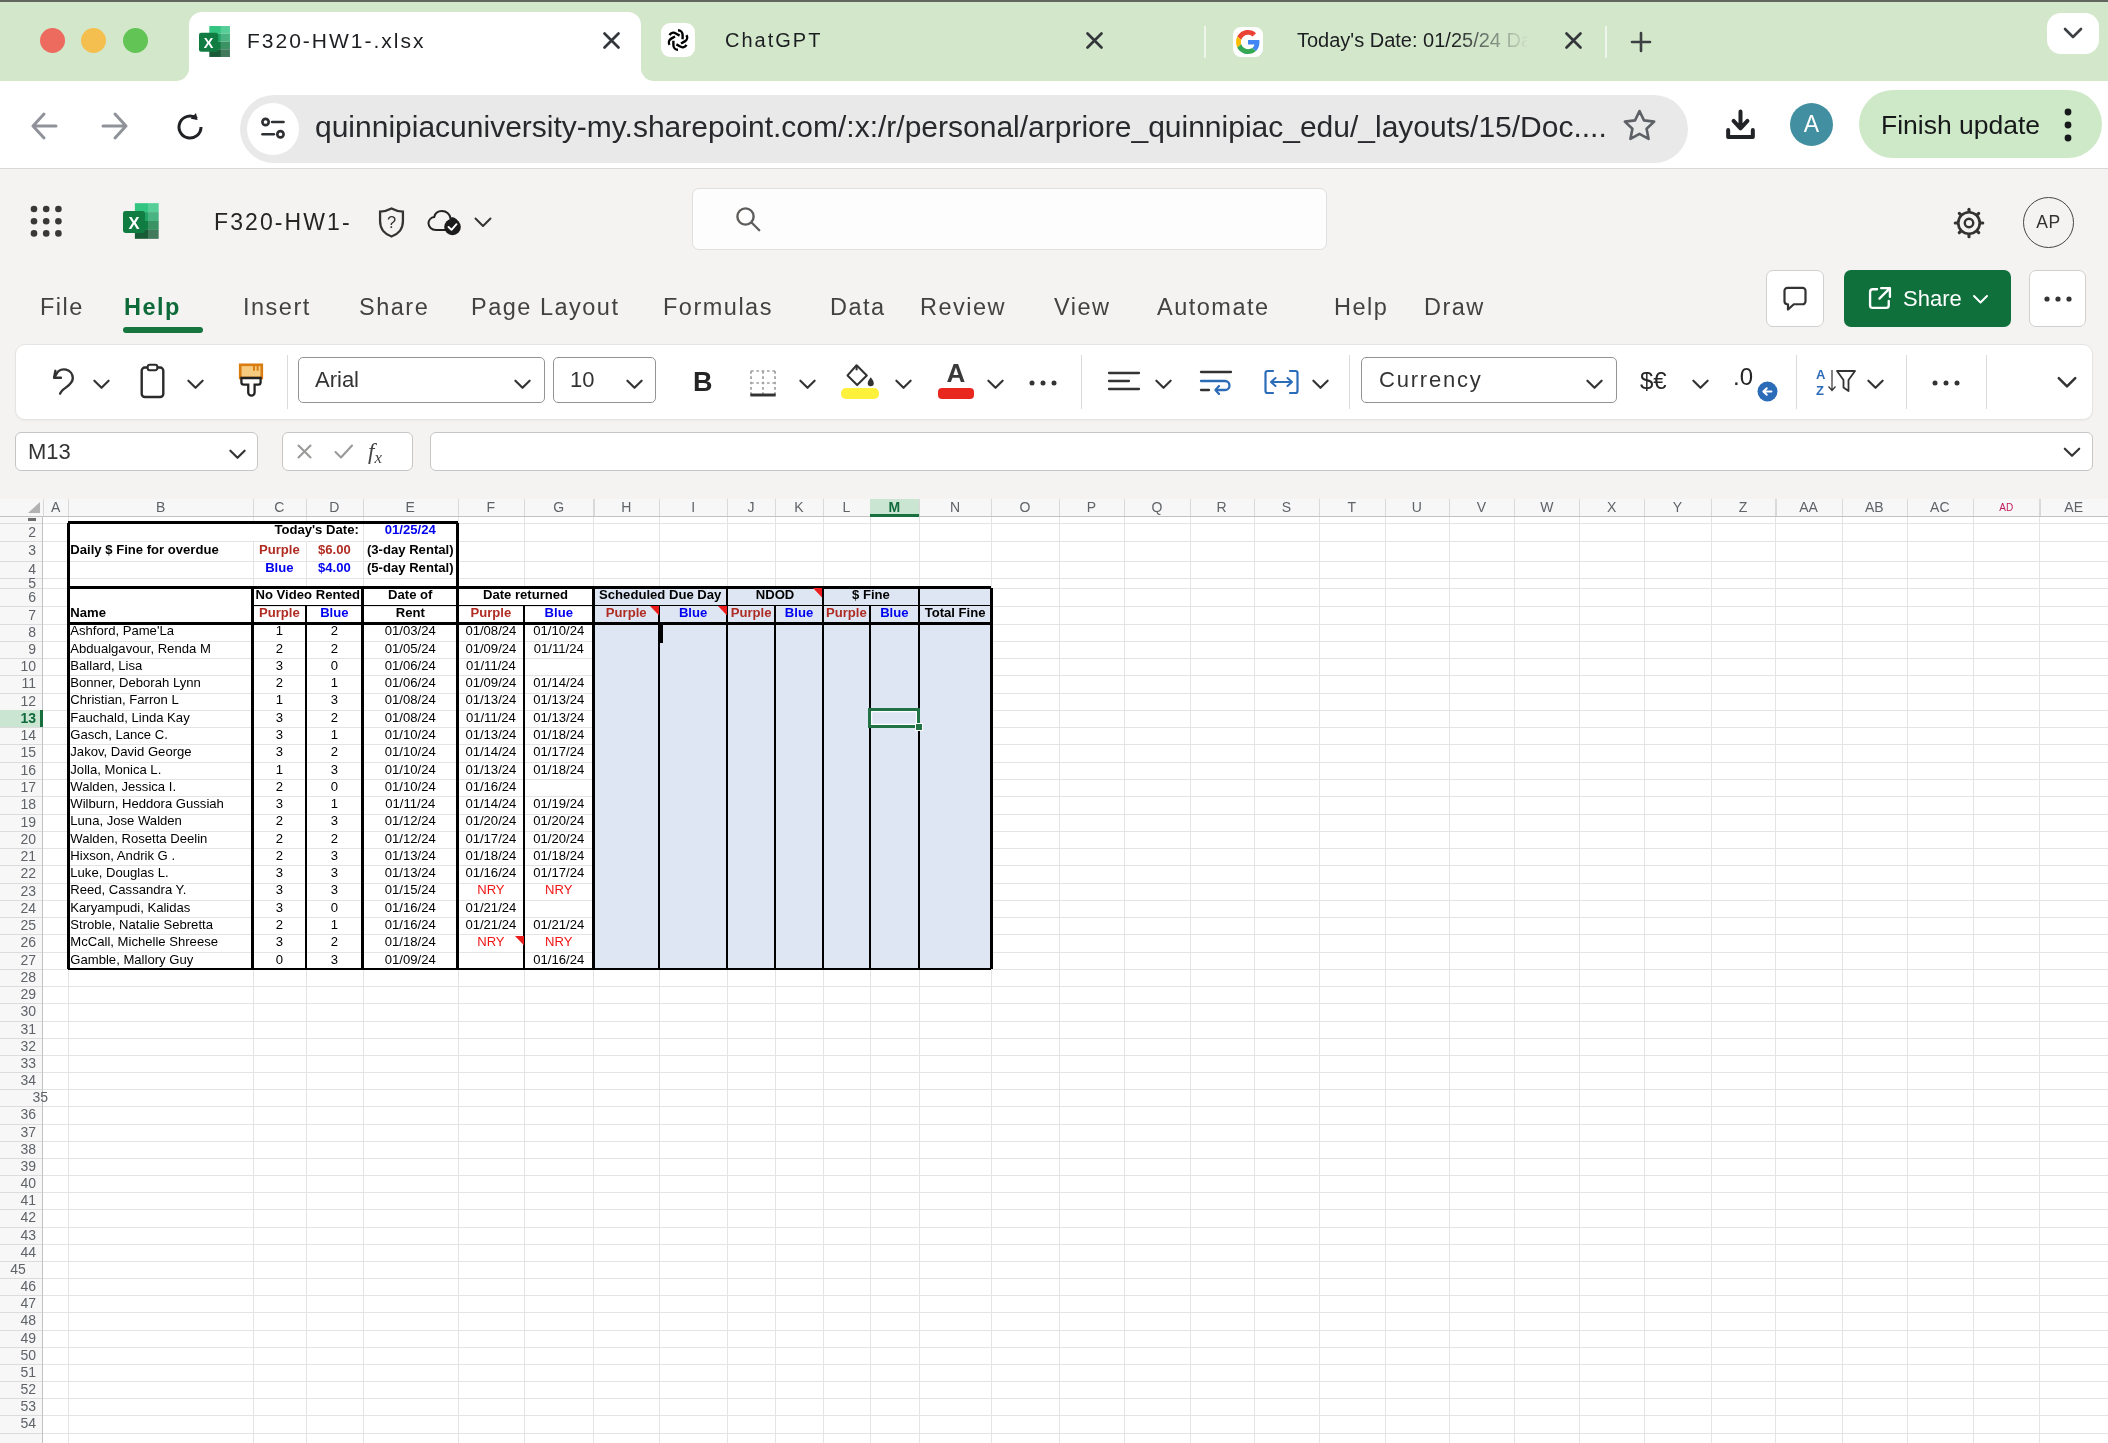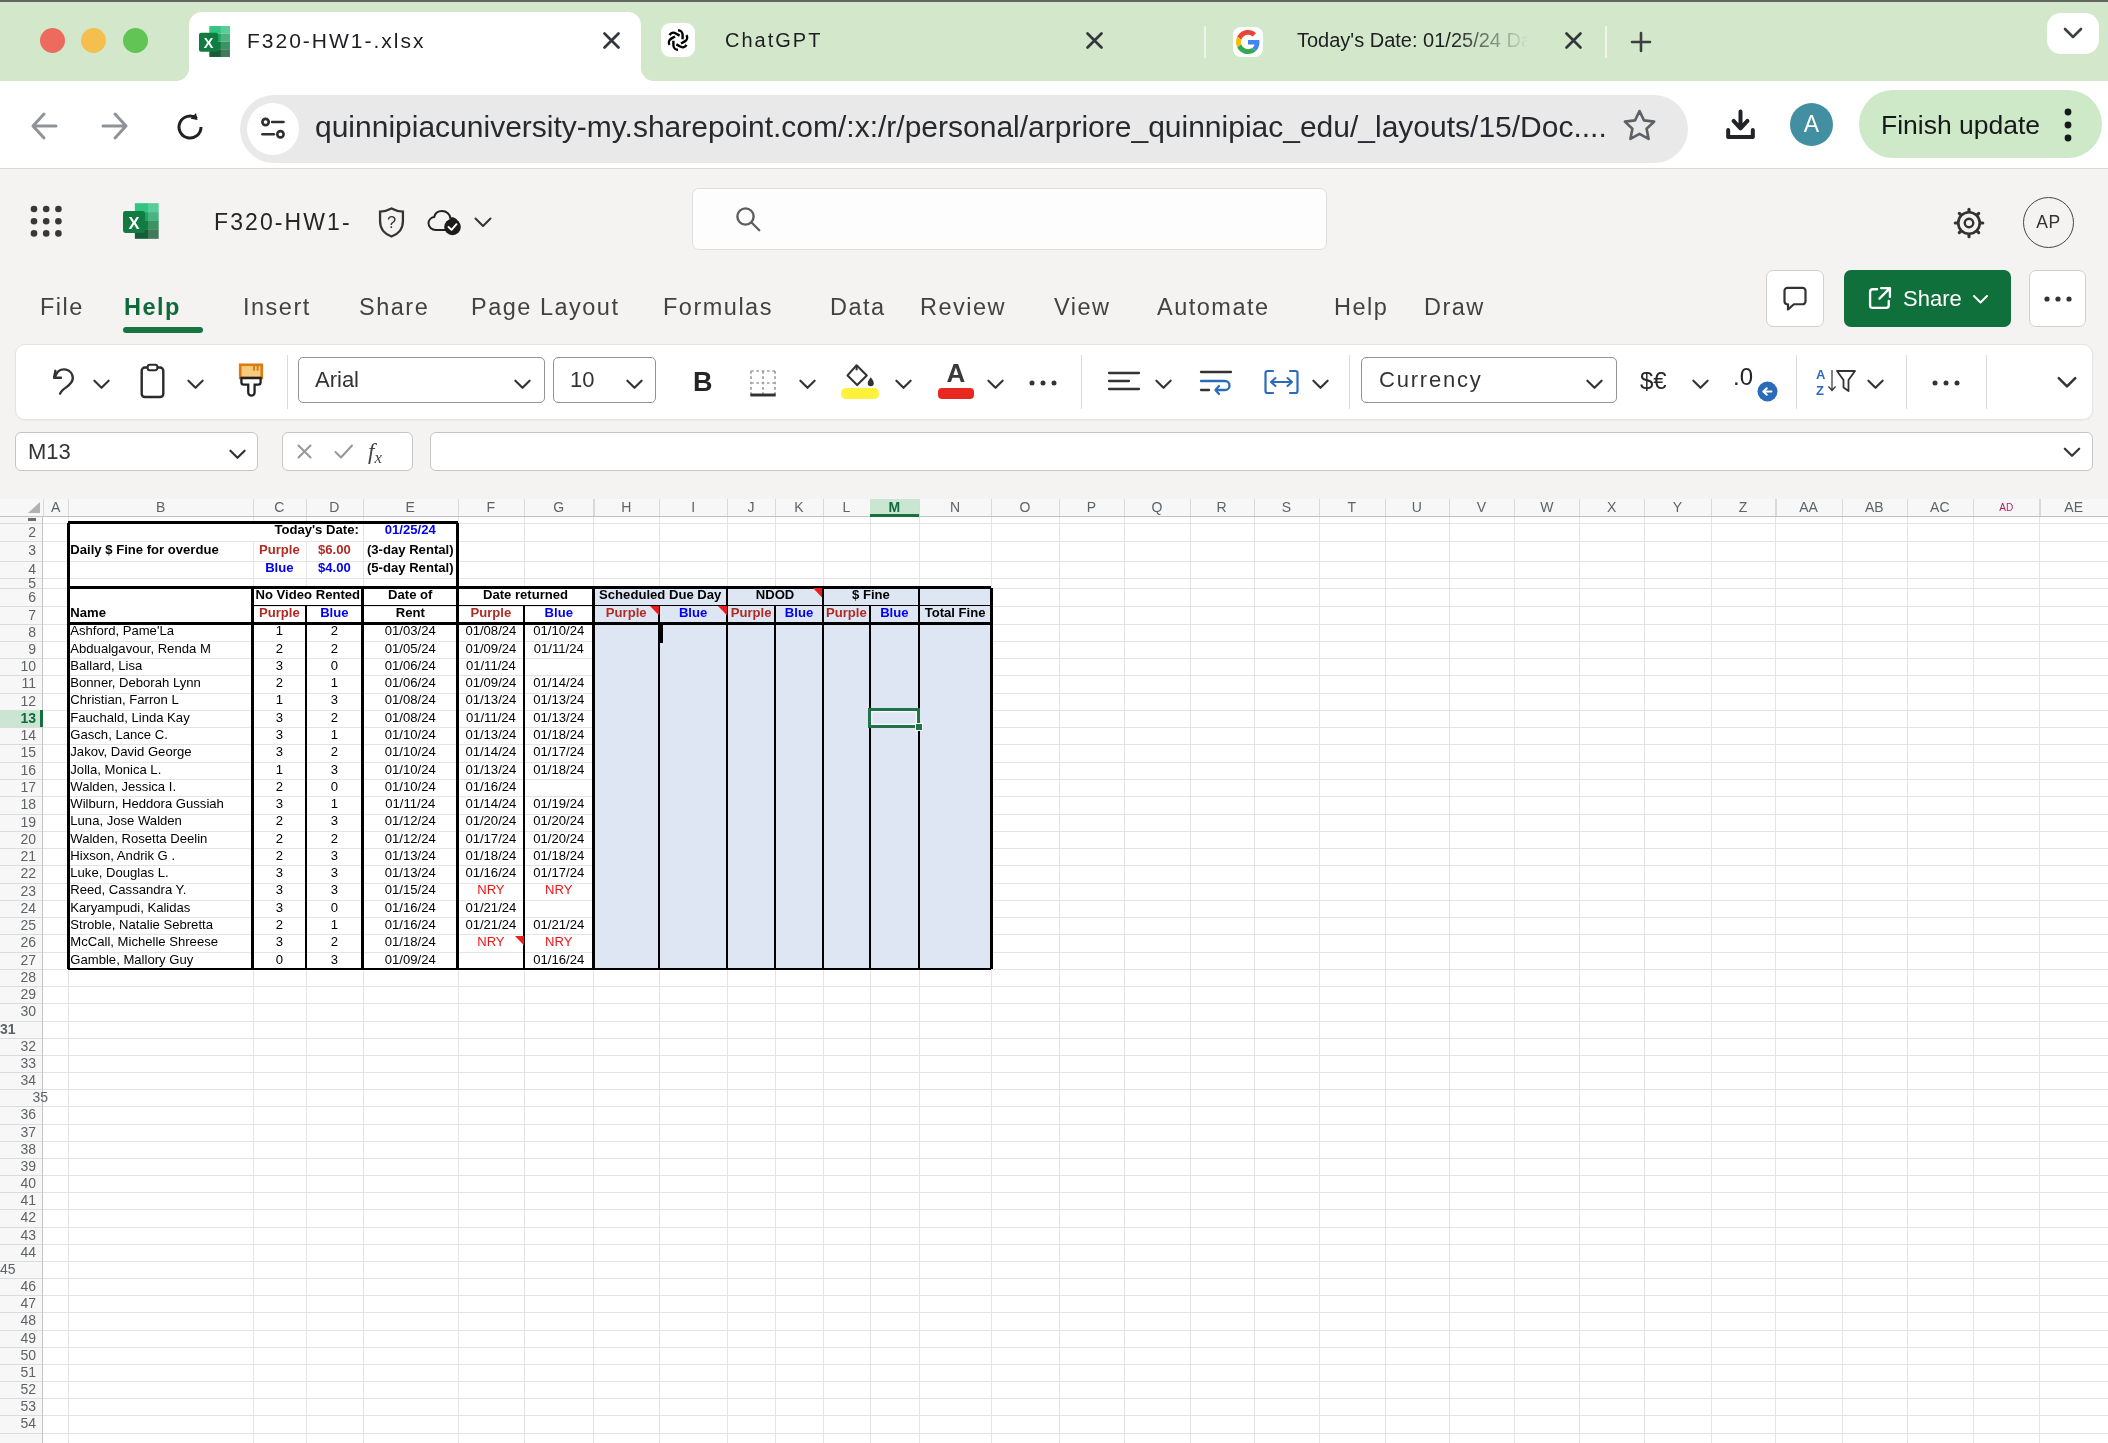--- a/index.html
+++ b/index.html
@@ -482,35 +482,35 @@
 <div style="position:absolute;left:0.0px;top:848.1px;width:36.0px;height:17.3px;line-height:17.3px;text-align:right;font-size:14px;color:#5f6368;font-weight:normal;">21</div>
 <div style="position:absolute;left:0.0px;top:865.3px;width:36.0px;height:17.3px;line-height:17.3px;text-align:right;font-size:14px;color:#5f6368;font-weight:normal;">22</div>
 <div style="position:absolute;left:0.0px;top:882.6px;width:36.0px;height:17.3px;line-height:17.3px;text-align:right;font-size:14px;color:#5f6368;font-weight:normal;">23</div>
 <div style="position:absolute;left:0.0px;top:899.9px;width:36.0px;height:17.3px;line-height:17.3px;text-align:right;font-size:14px;color:#5f6368;font-weight:normal;">24</div>
 <div style="position:absolute;left:0.0px;top:917.2px;width:36.0px;height:17.3px;line-height:17.3px;text-align:right;font-size:14px;color:#5f6368;font-weight:normal;">25</div>
 <div style="position:absolute;left:0.0px;top:934.4px;width:36.0px;height:17.3px;line-height:17.3px;text-align:right;font-size:14px;color:#5f6368;font-weight:normal;">26</div>
 <div style="position:absolute;left:0.0px;top:951.7px;width:36.0px;height:17.3px;line-height:17.3px;text-align:right;font-size:14px;color:#5f6368;font-weight:normal;">27</div>
 <div style="position:absolute;left:0.0px;top:969.0px;width:36.0px;height:17.2px;line-height:17.2px;text-align:right;font-size:14px;color:#5f6368;font-weight:normal;">28</div>
 <div style="position:absolute;left:0.0px;top:986.2px;width:36.0px;height:17.2px;line-height:17.2px;text-align:right;font-size:14px;color:#5f6368;font-weight:normal;">29</div>
 <div style="position:absolute;left:0.0px;top:1003.3px;width:36.0px;height:17.2px;line-height:17.2px;text-align:right;font-size:14px;color:#5f6368;font-weight:normal;">30</div>
-<div style="position:absolute;left:0.0px;top:1020.5px;width:36.0px;height:17.2px;line-height:17.2px;font-size:14px;color:#5f6368;font-weight:bold;">31</div>
+<div style="position:absolute;left:0.0px;top:1020.5px;width:36.0px;height:17.2px;line-height:17.2px;text-align:right;font-size:14px;color:#5f6368;font-weight:normal;">31</div>
 <div style="position:absolute;left:0.0px;top:1037.7px;width:36.0px;height:17.2px;line-height:17.2px;text-align:right;font-size:14px;color:#5f6368;font-weight:normal;">32</div>
 <div style="position:absolute;left:0.0px;top:1054.8px;width:36.0px;height:17.2px;line-height:17.2px;text-align:right;font-size:14px;color:#5f6368;font-weight:normal;">33</div>
 <div style="position:absolute;left:0.0px;top:1072.0px;width:36.0px;height:17.2px;line-height:17.2px;text-align:right;font-size:14px;color:#5f6368;font-weight:normal;">34</div>
 <div style="position:absolute;left:12px;top:1089.2px;width:36.0px;height:17.2px;line-height:17.2px;text-align:right;font-size:14px;color:#5f6368;font-weight:normal;">35</div>
 <div style="position:absolute;left:0.0px;top:1106.4px;width:36.0px;height:17.2px;line-height:17.2px;text-align:right;font-size:14px;color:#5f6368;font-weight:normal;">36</div>
 <div style="position:absolute;left:0.0px;top:1123.5px;width:36.0px;height:17.2px;line-height:17.2px;text-align:right;font-size:14px;color:#5f6368;font-weight:normal;">37</div>
 <div style="position:absolute;left:0.0px;top:1140.7px;width:36.0px;height:17.2px;line-height:17.2px;text-align:right;font-size:14px;color:#5f6368;font-weight:normal;">38</div>
 <div style="position:absolute;left:0.0px;top:1157.9px;width:36.0px;height:17.2px;line-height:17.2px;text-align:right;font-size:14px;color:#5f6368;font-weight:normal;">39</div>
 <div style="position:absolute;left:0.0px;top:1175.0px;width:36.0px;height:17.2px;line-height:17.2px;text-align:right;font-size:14px;color:#5f6368;font-weight:normal;">40</div>
 <div style="position:absolute;left:0.0px;top:1192.2px;width:36.0px;height:17.2px;line-height:17.2px;text-align:right;font-size:14px;color:#5f6368;font-weight:normal;">41</div>
 <div style="position:absolute;left:0.0px;top:1209.4px;width:36.0px;height:17.2px;line-height:17.2px;text-align:right;font-size:14px;color:#5f6368;font-weight:normal;">42</div>
 <div style="position:absolute;left:0.0px;top:1226.6px;width:36.0px;height:17.2px;line-height:17.2px;text-align:right;font-size:14px;color:#5f6368;font-weight:normal;">43</div>
 <div style="position:absolute;left:0.0px;top:1243.7px;width:36.0px;height:17.2px;line-height:17.2px;text-align:right;font-size:14px;color:#5f6368;font-weight:normal;">44</div>
-<div style="position:absolute;left:0.0px;top:1260.9px;width:36.0px;height:17.2px;line-height:17.2px;text-align:left;font-size:14px;color:#5f6368;font-weight:normal;">45</div>
+<div style="position:absolute;left:0.0px;top:1260.9px;width:36.0px;height:17.2px;line-height:17.2px;text-align:center;font-size:14px;color:#5f6368;font-weight:normal;">45</div>
 <div style="position:absolute;left:0.0px;top:1278.1px;width:36.0px;height:17.2px;line-height:17.2px;text-align:right;font-size:14px;color:#5f6368;font-weight:normal;">46</div>
 <div style="position:absolute;left:0.0px;top:1295.2px;width:36.0px;height:17.2px;line-height:17.2px;text-align:right;font-size:14px;color:#5f6368;font-weight:normal;">47</div>
 <div style="position:absolute;left:0.0px;top:1312.4px;width:36.0px;height:17.2px;line-height:17.2px;text-align:right;font-size:14px;color:#5f6368;font-weight:normal;">48</div>
 <div style="position:absolute;left:0.0px;top:1329.6px;width:36.0px;height:17.2px;line-height:17.2px;text-align:right;font-size:14px;color:#5f6368;font-weight:normal;">49</div>
 <div style="position:absolute;left:0.0px;top:1346.7px;width:36.0px;height:17.2px;line-height:17.2px;text-align:right;font-size:14px;color:#5f6368;font-weight:normal;">50</div>
 <div style="position:absolute;left:0.0px;top:1363.9px;width:36.0px;height:17.2px;line-height:17.2px;text-align:right;font-size:14px;color:#5f6368;font-weight:normal;">51</div>
 <div style="position:absolute;left:0.0px;top:1381.1px;width:36.0px;height:17.2px;line-height:17.2px;text-align:right;font-size:14px;color:#5f6368;font-weight:normal;">52</div>
 <div style="position:absolute;left:0.0px;top:1398.3px;width:36.0px;height:17.2px;line-height:17.2px;text-align:right;font-size:14px;color:#5f6368;font-weight:normal;">53</div>
 <div style="position:absolute;left:0.0px;top:1415.4px;width:36.0px;height:17.2px;line-height:17.2px;text-align:right;font-size:14px;color:#5f6368;font-weight:normal;">54</div>
 <div class="abs" style="left:28px;top:518px;width:8px;height:2.6px;background:#6e6e6e"></div>

